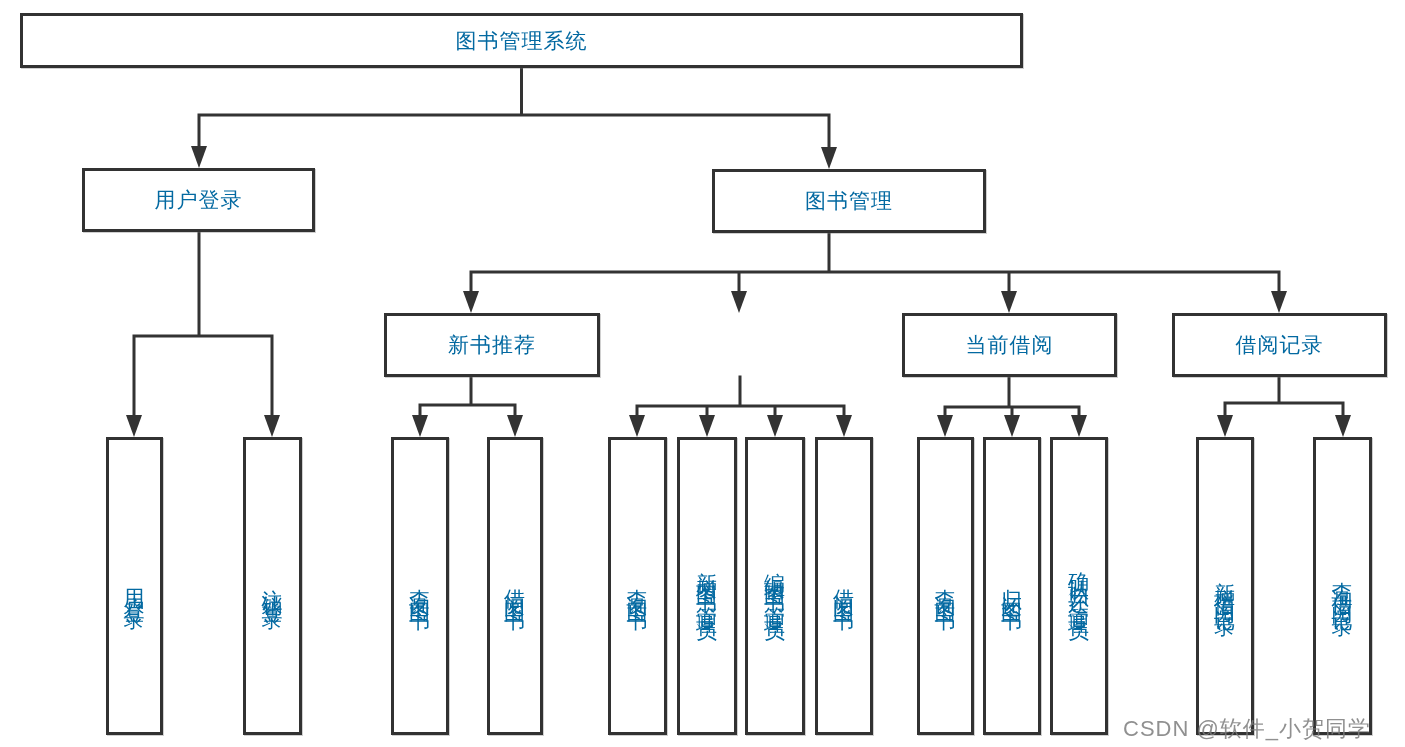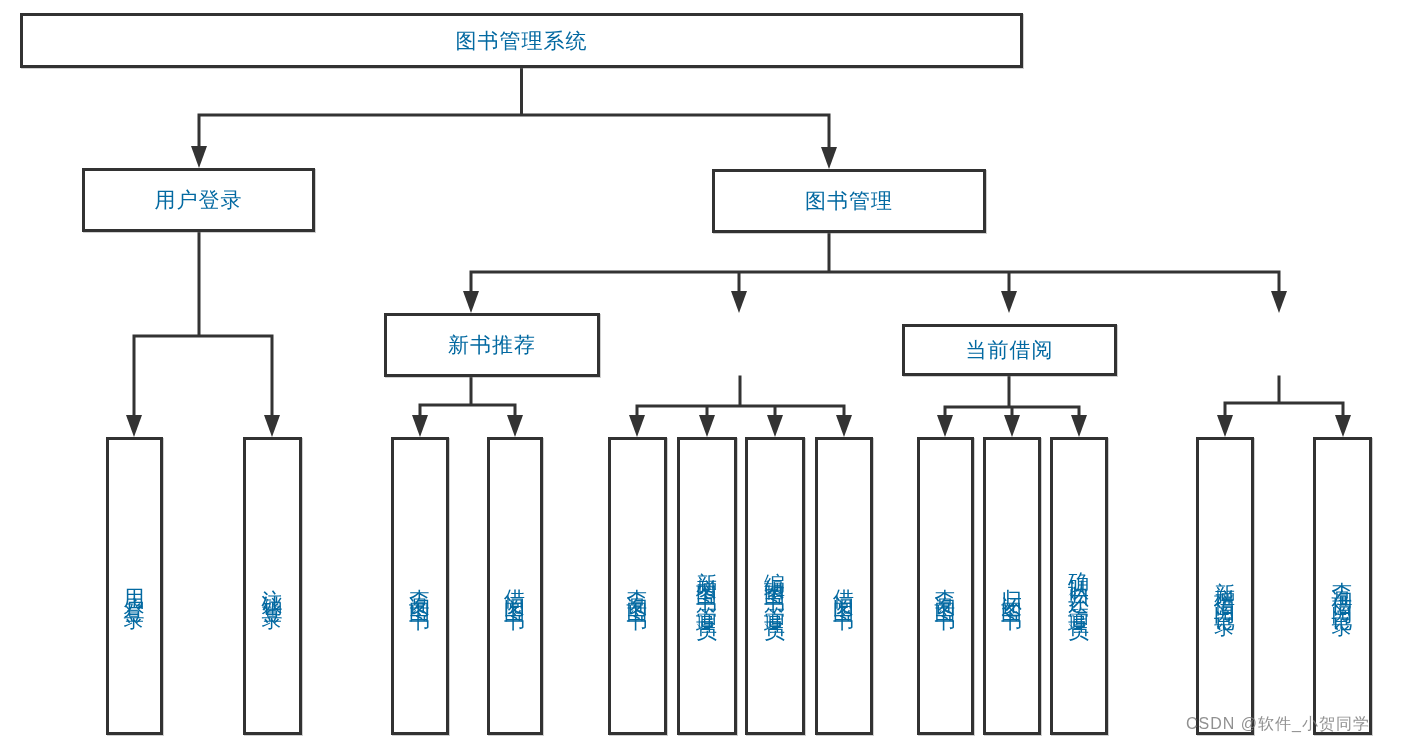--- a/index.html
+++ b/index.html
@@ -47,24 +47,24 @@
   .vlabel {
     writing-mode: vertical-rl;
     text-orientation: mixed;
     font-size: 21px;
     letter-spacing: 7px;
     line-height: 1;
     white-space: nowrap;
   }
   .watermark {
     position: absolute;
-    left: 1186px;
+    left: 1123px;
     top: 714px;
     z-index: 3;
-    font-size: 16px;
+    font-size: 22px;
     color: rgba(125,125,125,0.85);
     letter-spacing: 1px;
     white-space: nowrap;
   }
 </style>
 </head>
 <body>
 
 <div id="stage">
 
@@ -115,22 +115,25 @@
   <div class="node" style="left:82px; top:168px; width:233px; height:64px;">
     <span class="hlabel">用户登录</span>
   </div>
   <div class="node" style="left:712px; top:169px; width:274px; height:64px;">
     <span class="hlabel">图书管理</span>
   </div>
 
   <div class="node" style="left:363px; top:313px; width:216px; height:64px;margin-left:21px;">
     <span class="hlabel">新书推荐</span>
   </div>
-  <div class="node" style="left:902px; top:324px; width:215px; height:52px;">
+  <div class="node" style="left:902px; top:313px; width:215px; height:64px;">
     <span class="hlabel">当前借阅</span>
+  </div>
+  <div class="node" style="left:1172px; top:313px; width:215px; height:64px;">
+    <span class="hlabel">借阅记录</span>
   </div>
 
   <div class="node leaf" style="left:106px; width:57px;">
     <span class="vlabel">用户登录</span>
   </div>
   <div class="node leaf" style="left:243px; width:59px;">
     <span class="vlabel">注销登录</span>
   </div>
   <div class="node leaf" style="left:391px; width:58px;">
     <span class="vlabel">查询图书</span>

